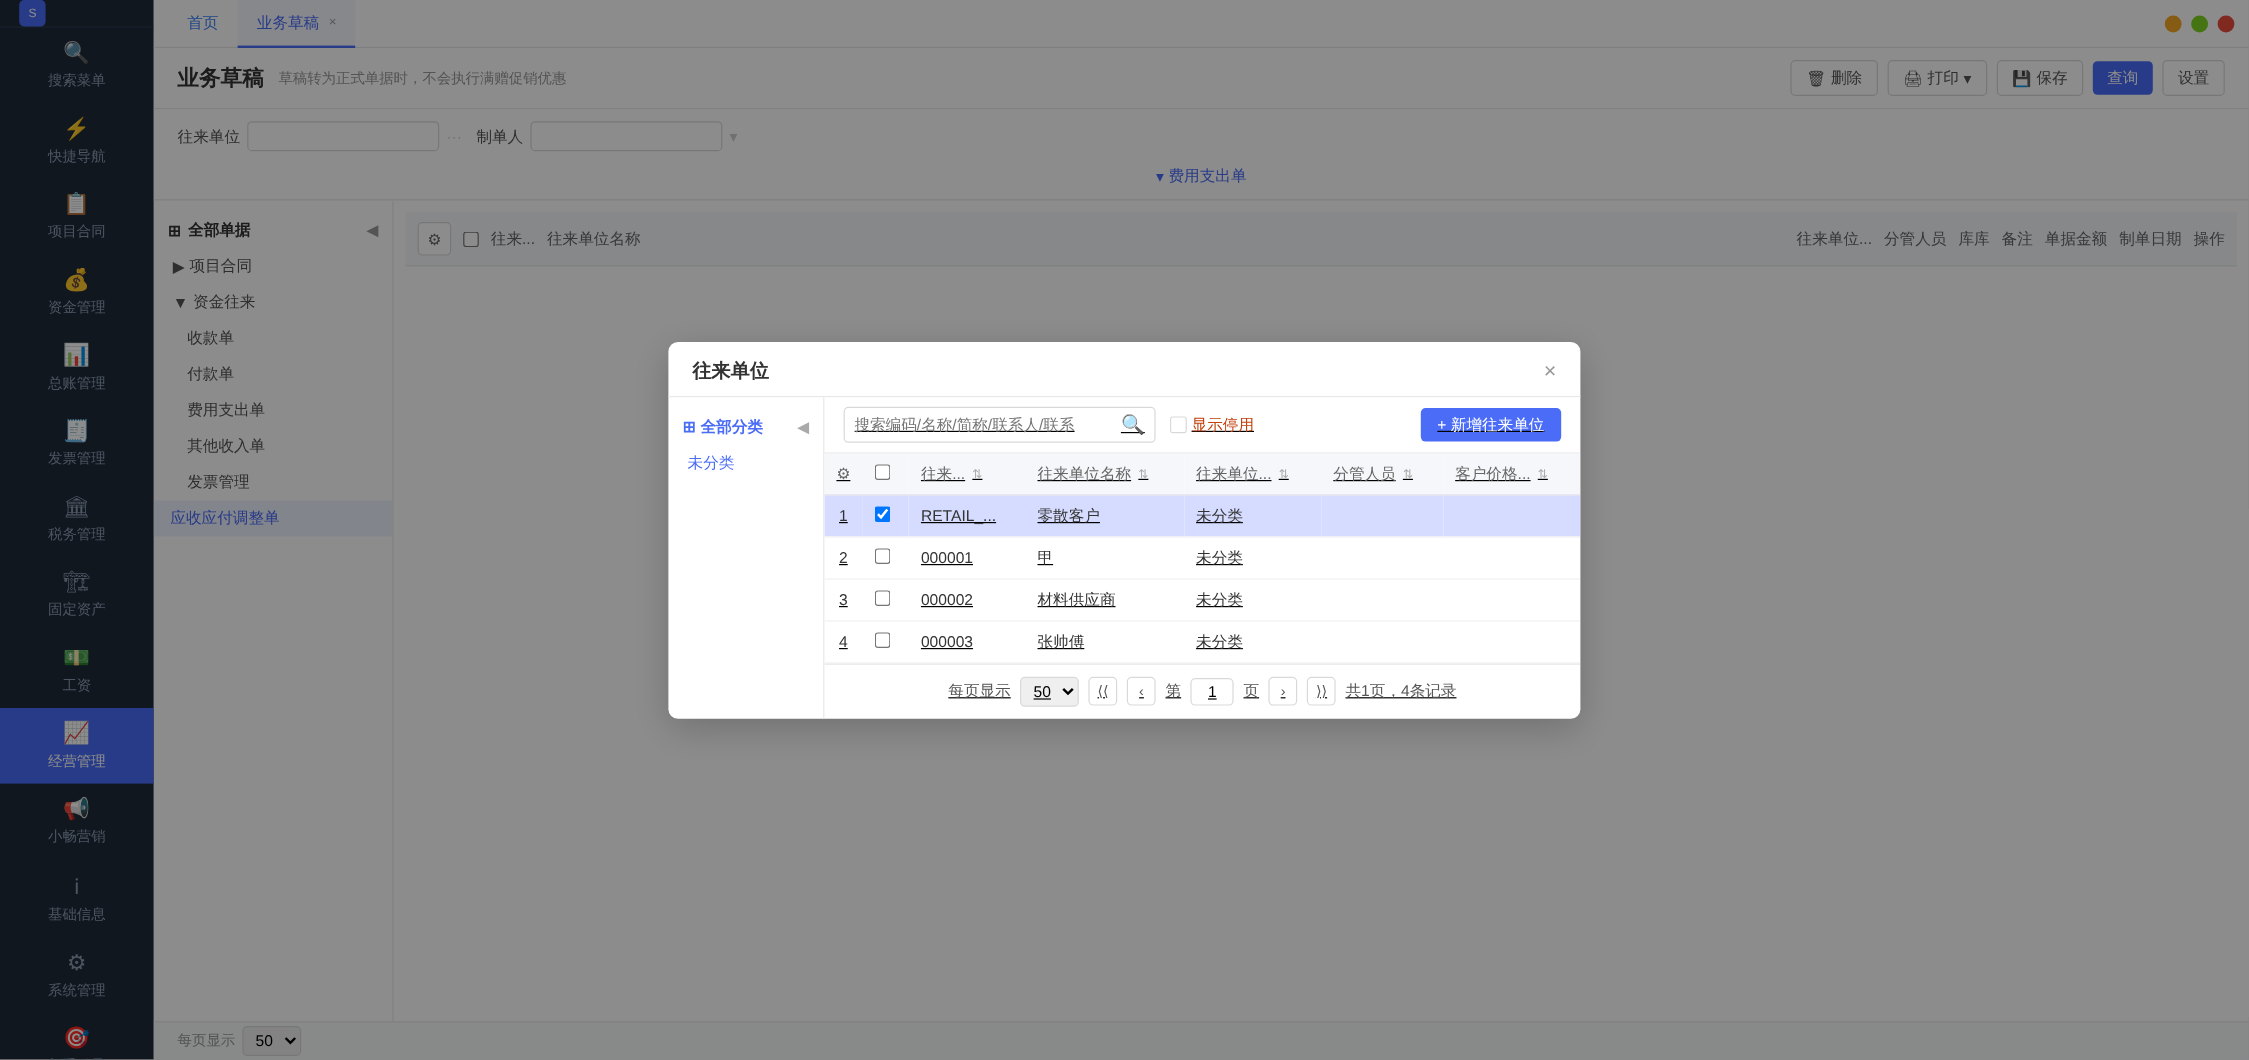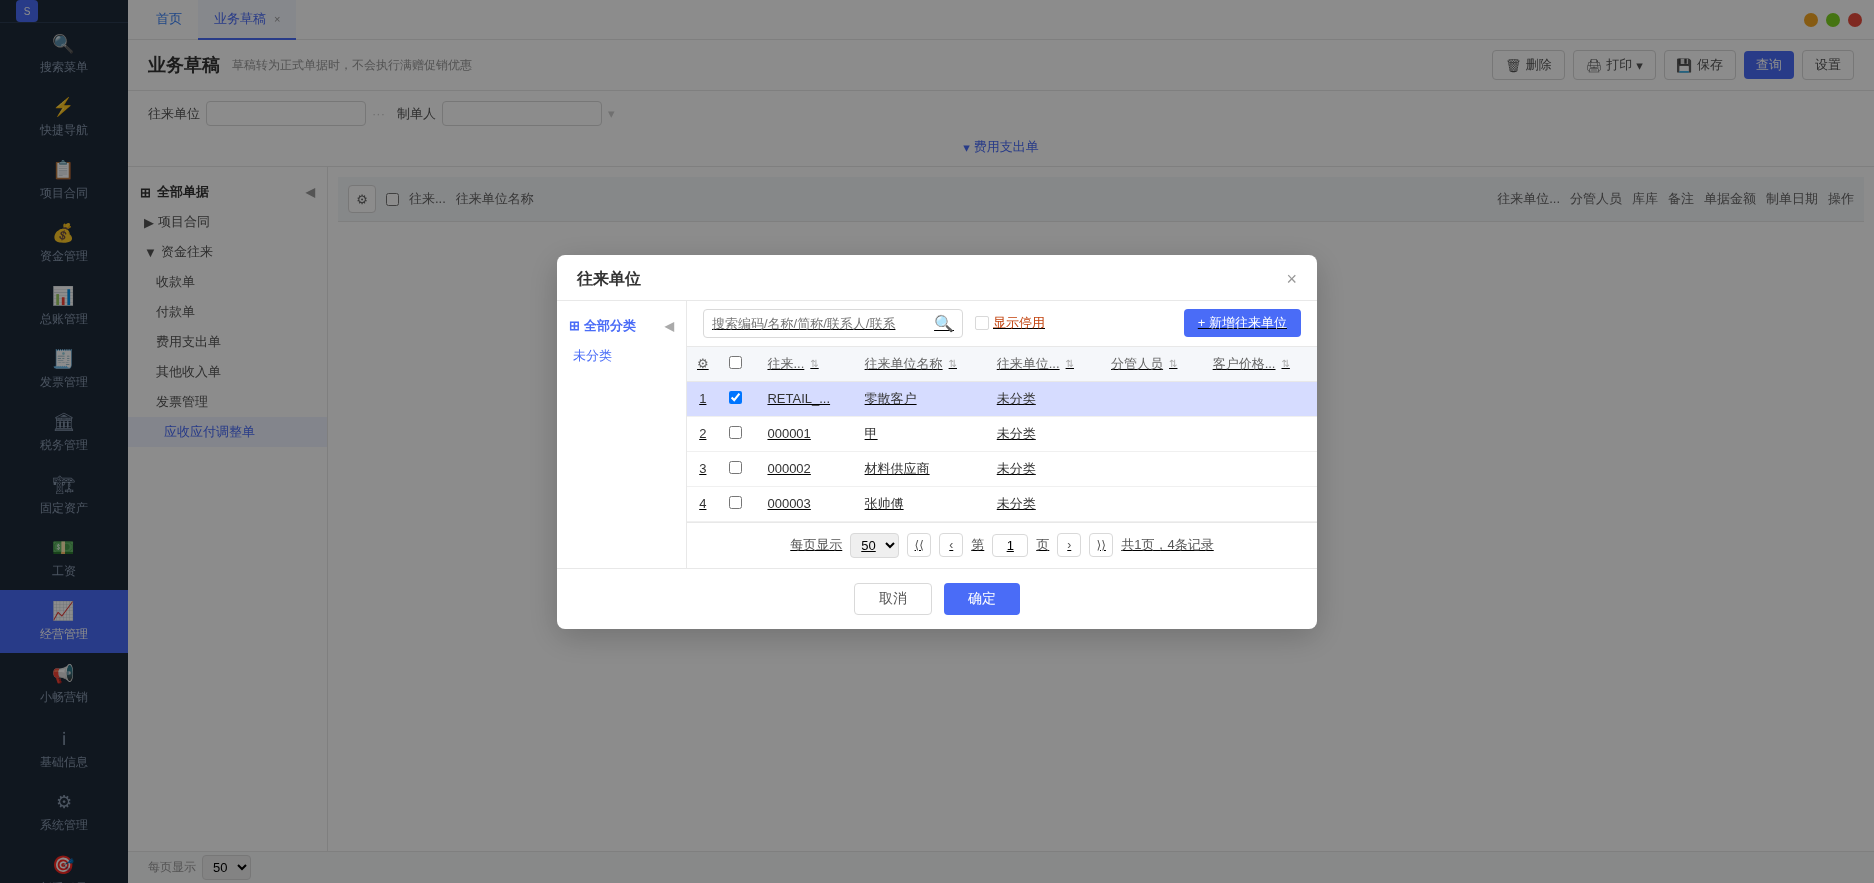--- a/index.html
+++ b/index.html
@@ -688,21 +688,21 @@
       </div>
       <div class="left-panel-item" style="padding-left:28px;">
         <span>费用支出单</span>
       </div>
       <div class="left-panel-item" style="padding-left:28px;">
         <span>其他收入单</span>
       </div>
       <div class="left-panel-item" style="padding-left:28px;">
         <span>发票管理</span>
       </div>
-      <div class="left-panel-item active" style="padding-left:36px;">
+      <div class="left-panel-item active" style="padding-left:14px;">
         <span>应收应付调整单</span>
       </div>
     </div>
 
     <div class="table-area">
       <div class="bg-table-header">
         <div class="settings-icon-btn">⚙</div>
         <input type="checkbox" style="">
         <span>往来...</span>
         <span style="flex:2;">往来单位名称</span>
@@ -847,18 +847,14 @@
           <span>第</span>
           <input class="page-input" type="text" value="1" style="">
           <span>页</span>
           <div class="page-btn">›</div>
           <div class="page-btn">⟩⟩</div>
           <span>共1页，4条记录</span>
         </div>
       </div>
     </div>
 
-    <div class="dialog-footer">
-      <button class="btn-cancel">取消</button>
-      <button class="btn-confirm">确定</button>
-    </div>
   </div>
 </div>
 
 </body></html>

